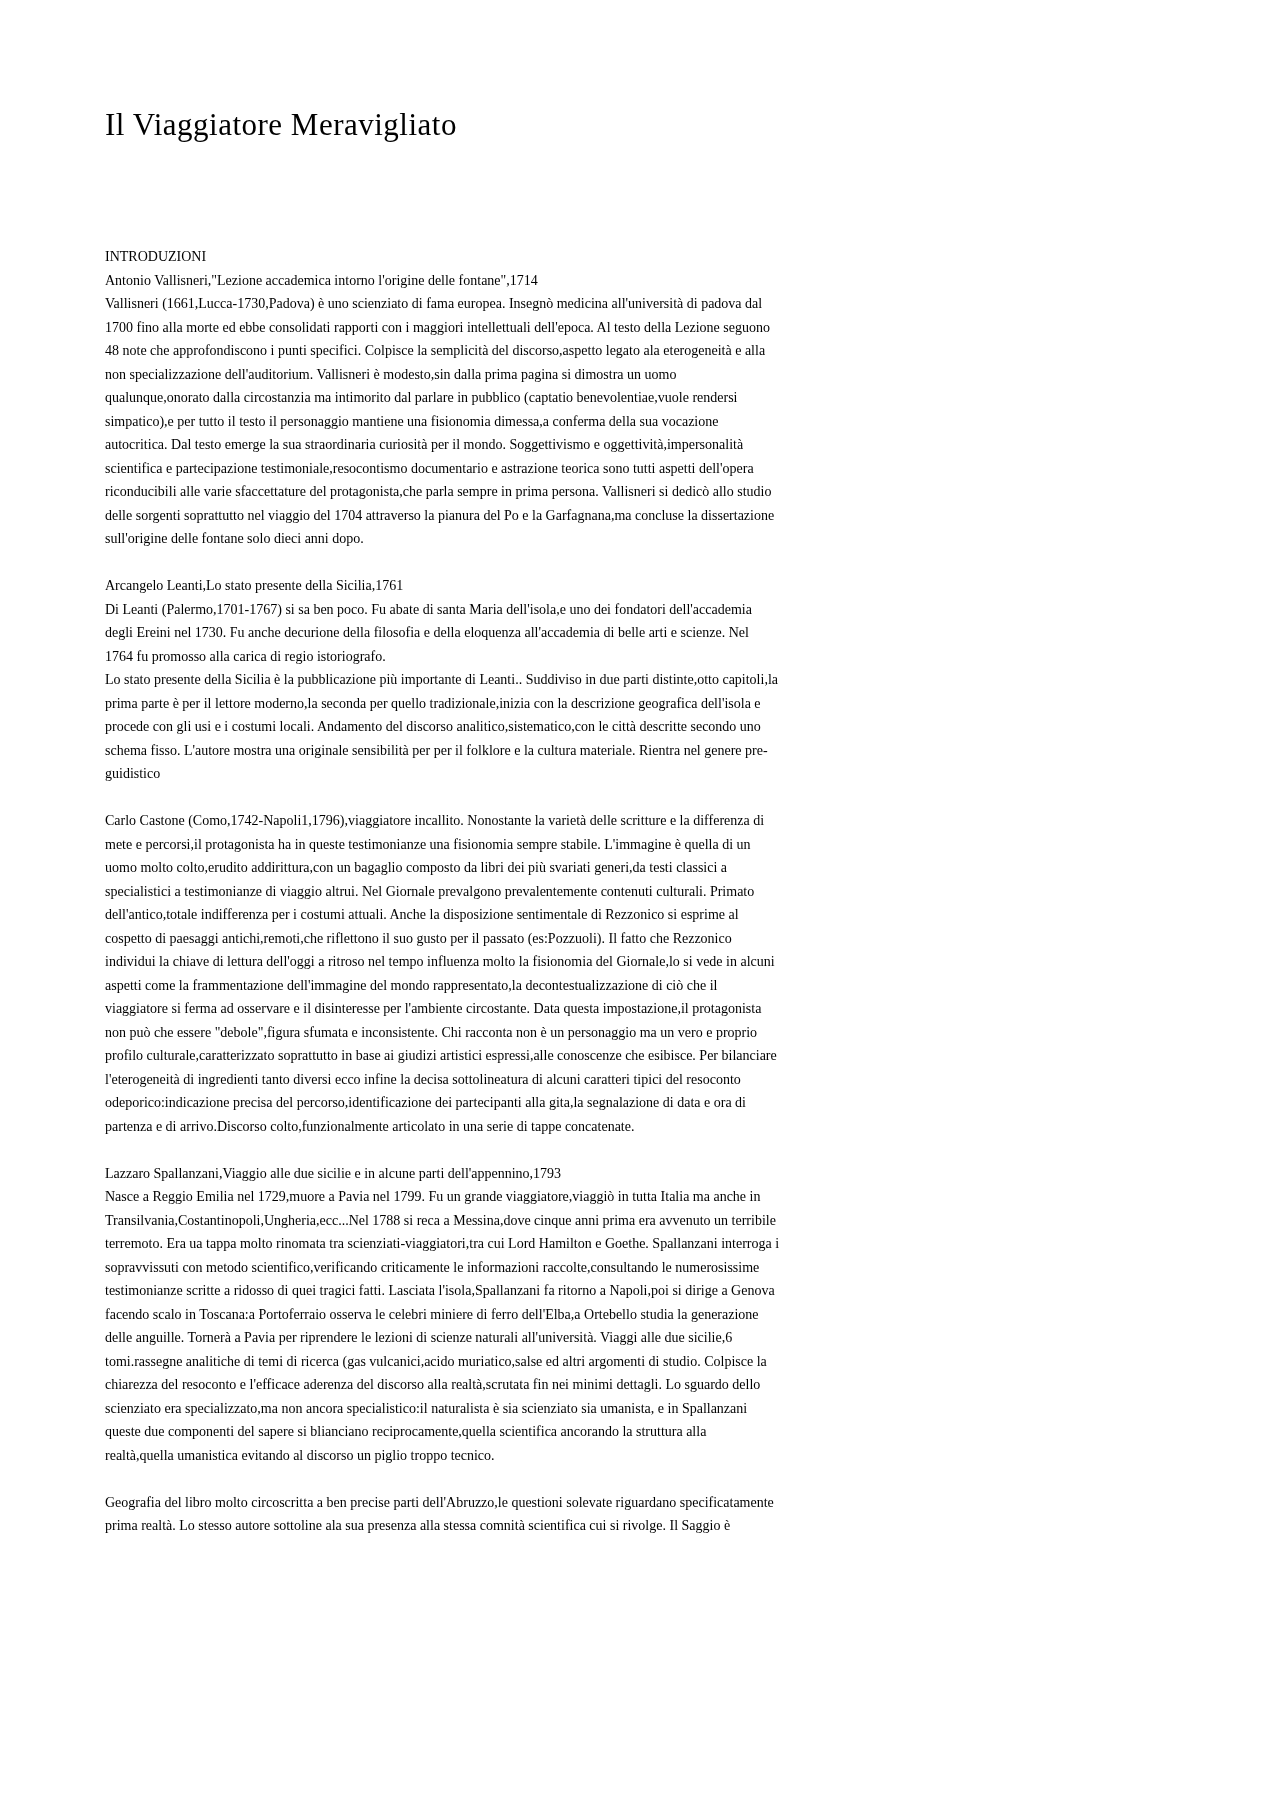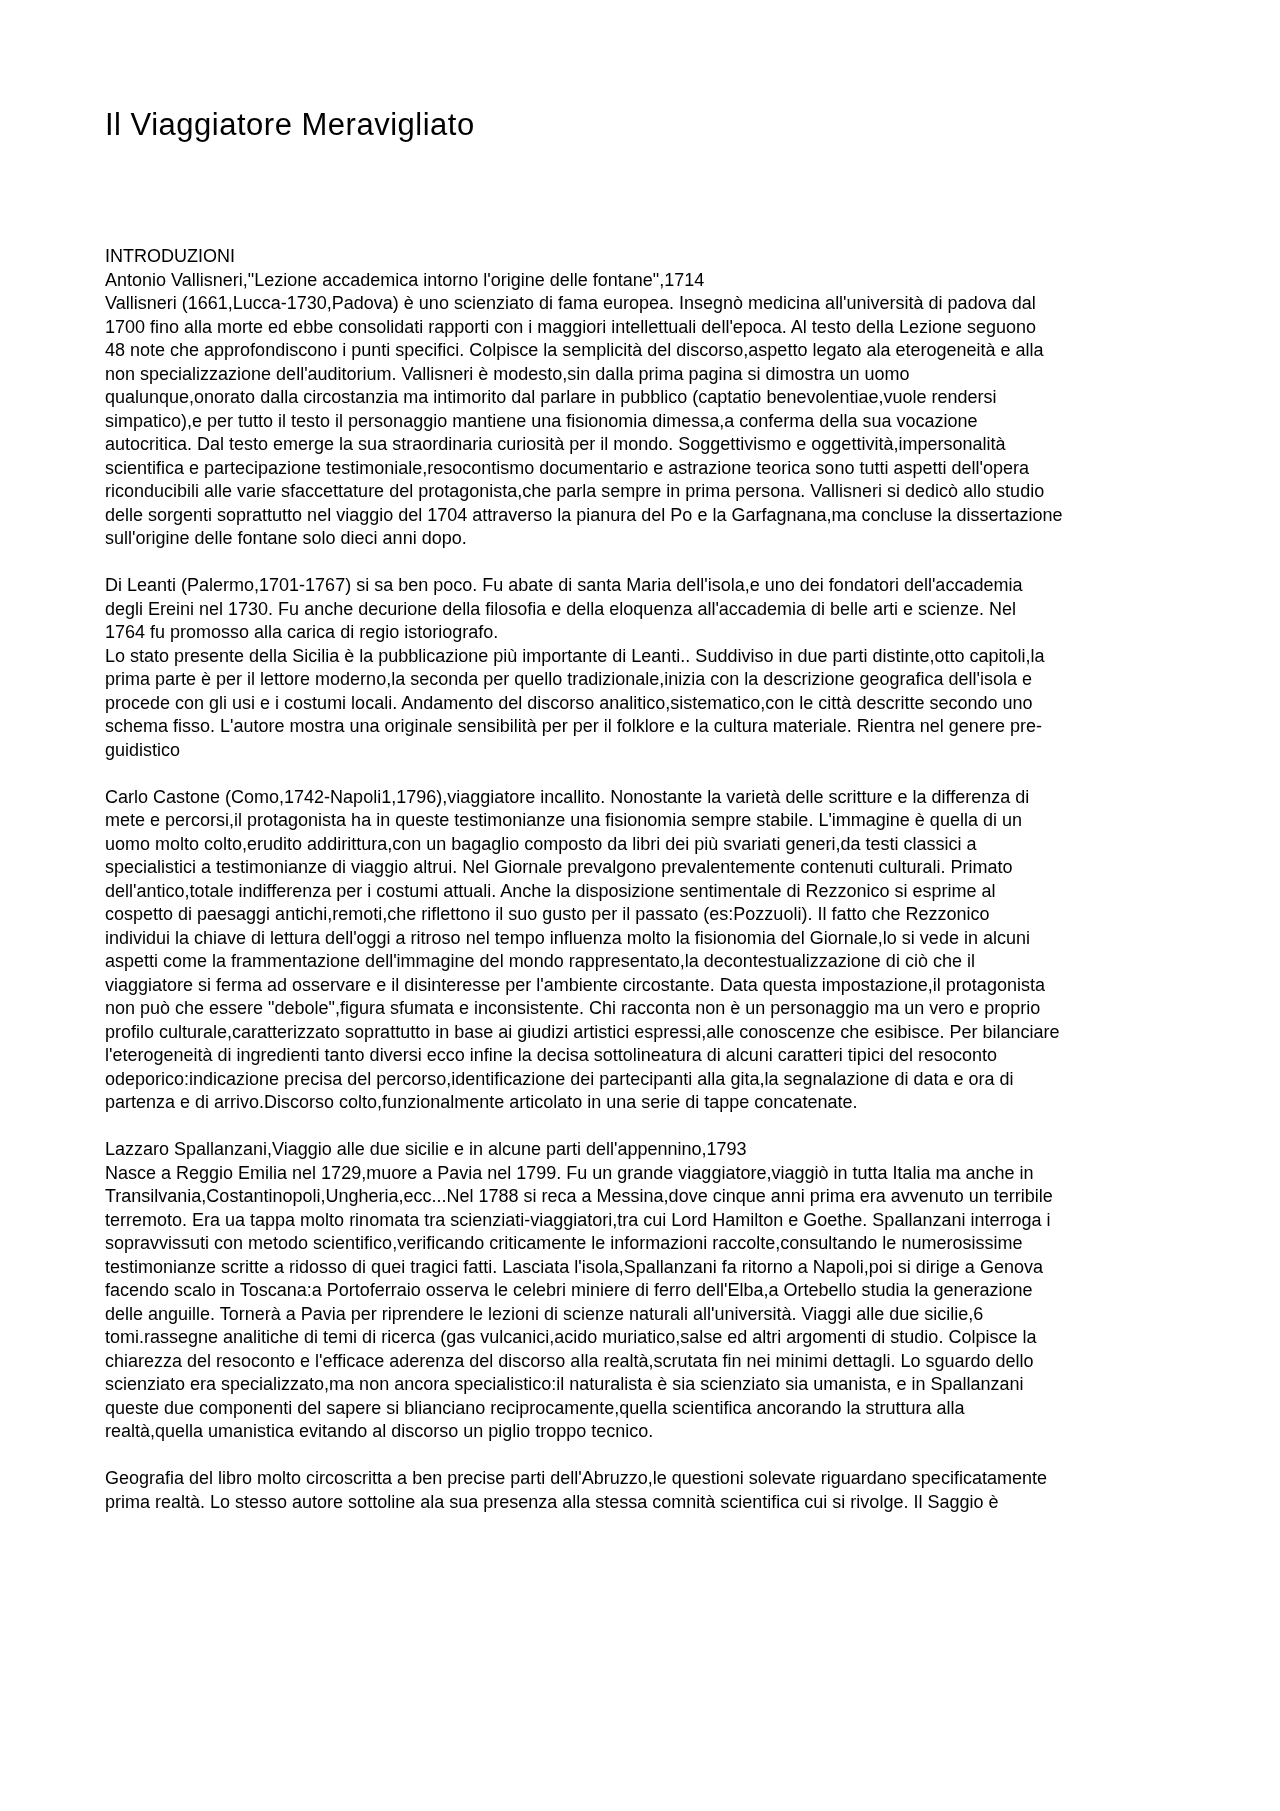--- a/index.html
+++ b/index.html
@@ -2,38 +2,38 @@
 <html><head>
 <meta charset="utf-8">
 <style>
   html, body { margin: 0; padding: 0; background: #ffffff; }
   .page {
     position: relative;
     width: 1180px;
     height: 1811px;
     background: #ffffff;
     color: #000000;
-    font-family: Liberation Sans, sans-serif;
+    font-family: Liberation Serif, serif;
     overflow: hidden;
   }
   .doc-title {
     position: absolute;
     left: 105px;
     top: 106px;
     font-size: 31px;
     line-height: 38px;
     font-weight: 400;
     letter-spacing: 0.5px;
   }
   .doc-body {
     position: absolute;
     left: 105px;
     top: 245px;
     width: 1085px;
-    font-size: 18px;
+    font-size: 14px;
     line-height: 23.5px;
     font-weight: 400;
   }
   .section-heading { white-space: pre-line; }
   .section-year { white-space: pre-line; }
   .entry { margin-top: 23.5px; }
   .entry-heading { white-space: pre-line; }
   .entry-body { white-space: pre-line; }
 </style>
 </head>
@@ -59,20 +59,21 @@
 qualunque,onorato dalla circostanzia ma intimorito dal parlare in pubblico (captatio benevolentiae,vuole rendersi
 simpatico),e per tutto il testo il personaggio mantiene una fisionomia dimessa,a conferma della sua vocazione
 autocritica. Dal testo emerge la sua straordinaria curiosità per il mondo. Soggettivismo e oggettività,impersonalità
 scientifica e partecipazione testimoniale,resocontismo documentario e astrazione teorica sono tutti aspetti dell'opera
 riconducibili alle varie sfaccettature del protagonista,che parla sempre in prima persona. Vallisneri si dedicò allo studio
 delle sorgenti soprattutto nel viaggio del 1704 attraverso la pianura del Po e la Garfagnana,ma concluse la dissertazione
 sull'origine delle fontane solo dieci anni dopo.</div>
       </div>
 
       <div class="entry">
+        <div class="entry-heading">Arcangelo Leanti,Lo stato presente della Sicilia,1761</div>
         <div class="entry-body">Di Leanti (Palermo,1701-1767) si sa ben poco.  Fu abate di santa Maria dell'isola,e uno dei fondatori dell'accademia
 degli Ereini nel 1730. Fu anche decurione della filosofia e della eloquenza all'accademia di belle arti e scienze. Nel
 1764 fu promosso alla carica di regio istoriografo.
 Lo stato presente della Sicilia è la pubblicazione più importante di Leanti.. Suddiviso in due parti distinte,otto capitoli,la
 prima parte è per il lettore moderno,la seconda per quello tradizionale,inizia con la descrizione geografica dell'isola e
 procede con gli usi e i costumi locali. Andamento del discorso analitico,sistematico,con le città descritte secondo uno
 schema fisso. L'autore mostra una originale sensibilità per per il folklore e la cultura materiale. Rientra nel genere pre-
 guidistico</div>
       </div>
 

